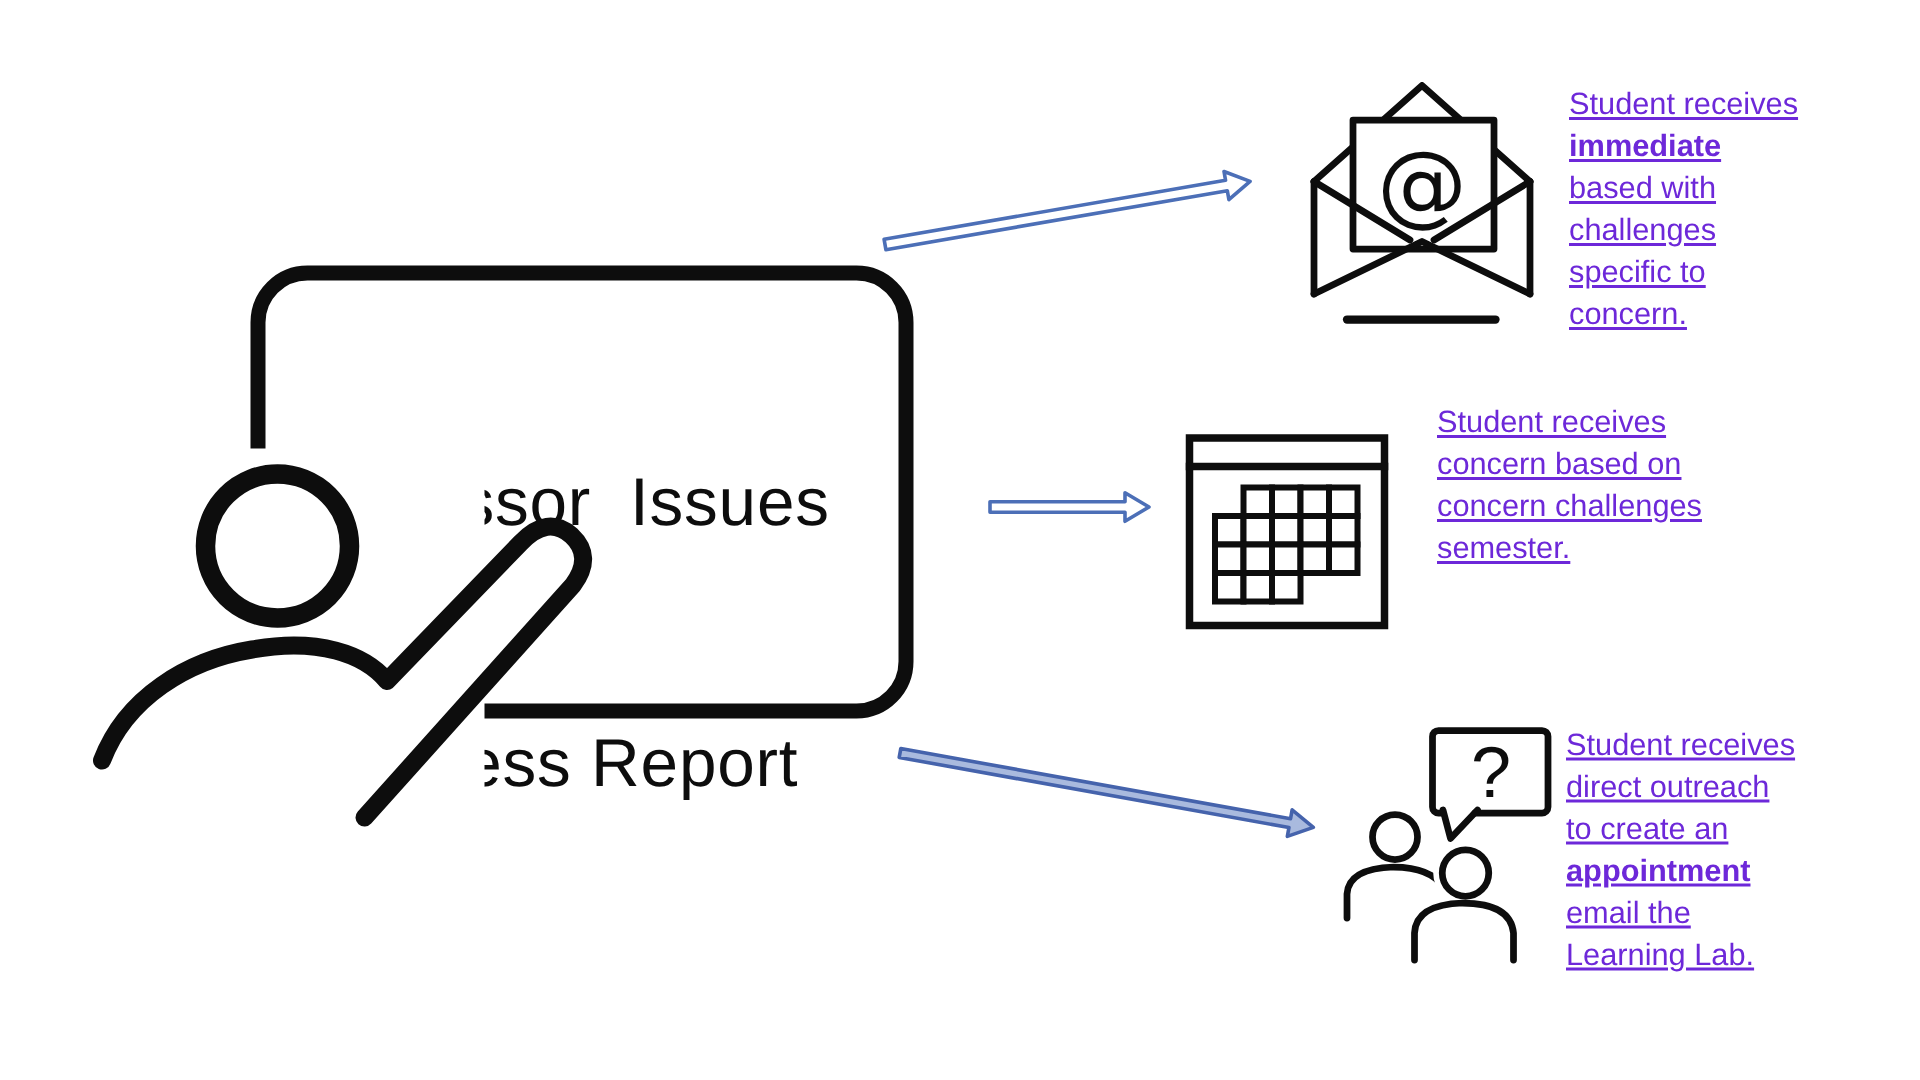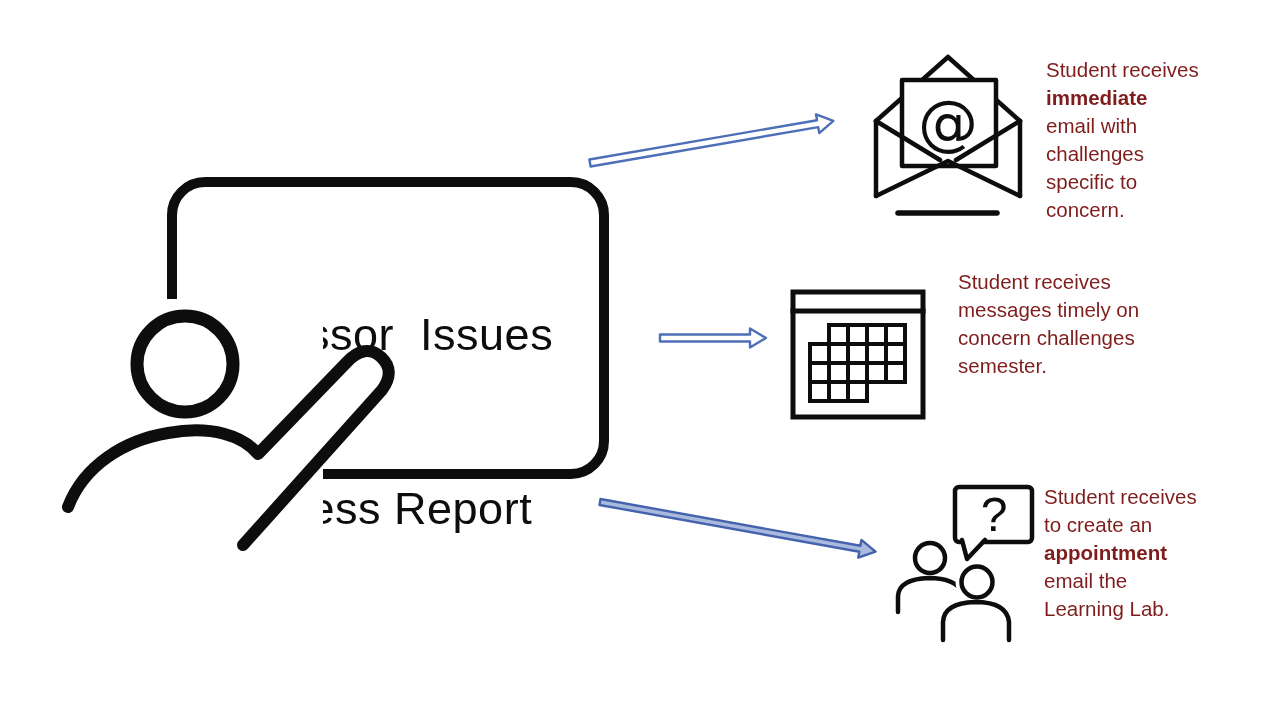--- a/index.html
+++ b/index.html
@@ -9,21 +9,21 @@
   
   .board{position:absolute;left:167px;top:177px;width:442px;height:302px;
          border:10px solid #0d0d0d;border-radius:38px;box-sizing:border-box;background:#fff;}
   .board-title{position:absolute;left:20px;top:3px;font-size:45px;line-height:58px;
                color:#0d0d0d;white-space:pre;letter-spacing:0.5px;}
 
   
   .overlay{position:absolute;left:0;top:0;width:1280px;height:720px;}
 
   
-  .note{position:absolute;font-size:20.5px;line-height:28px;color:#7f1d1d;}
+  .note{position:absolute;font-size:20.5px;line-height:28px;color:#6d28d9;text-decoration:underline;}
   .note .ln{white-space:nowrap;height:28px;}
   .note .b{font-weight:bold;}
   #note1{left:1046px;top:56px;width:195px;}
   #note2{left:958px;top:268px;width:235px;}
   #note3{left:1044px;top:483px;width:200px;}
 </style>
 </head>
 <body>
 
 <div class="canvas">
@@ -98,34 +98,35 @@
       <circle cx="977" cy="582" r="15.5" fill="#ffffff" stroke="#ffffff" stroke-width="12"></circle>
       <path d="M 943 640 V 622 Q 944 603 975 602 Q 1007 602 1009 622 V 640" fill="none" stroke="#ffffff" stroke-width="12"></path>
       <circle cx="977" cy="582" r="15.5" fill="#ffffff" stroke="#0d0d0d" stroke-width="4.5"></circle>
       <path d="M 943 640 V 622 Q 944 603 975 602 Q 1007 602 1009 622 V 640" fill="none" stroke="#0d0d0d" stroke-width="4.5"></path>
     </g>
   </svg>
 
   <div class="note" id="note1">
     <div class="ln"><span>Student receives</span></div>
     <div class="ln"><span class="b">immediate</span></div>
-    <div class="ln"><span>email with</span></div>
+    <div class="ln"><span>based with</span></div>
     <div class="ln"><span>challenges</span></div>
     <div class="ln"><span>specific to</span></div>
     <div class="ln"><span>concern.</span></div>
   </div>
 
   <div class="note" id="note2">
     <div class="ln"><span>Student receives</span></div>
-    <div class="ln"><span>messages timely on</span></div>
+    <div class="ln"><span>concern based on</span></div>
     <div class="ln"><span>concern challenges</span></div>
     <div class="ln"><span>semester.</span></div>
   </div>
 
   <div class="note" id="note3">
     <div class="ln"><span>Student receives</span></div>
+    <div class="ln"><span>direct outreach</span></div>
     <div class="ln"><span>to create an</span></div>
     <div class="ln"><span class="b">appointment</span></div>
     <div class="ln"><span>email the</span></div>
     <div class="ln"><span>Learning Lab.</span></div>
   </div>
 
 </div>
 
 </body></html>

